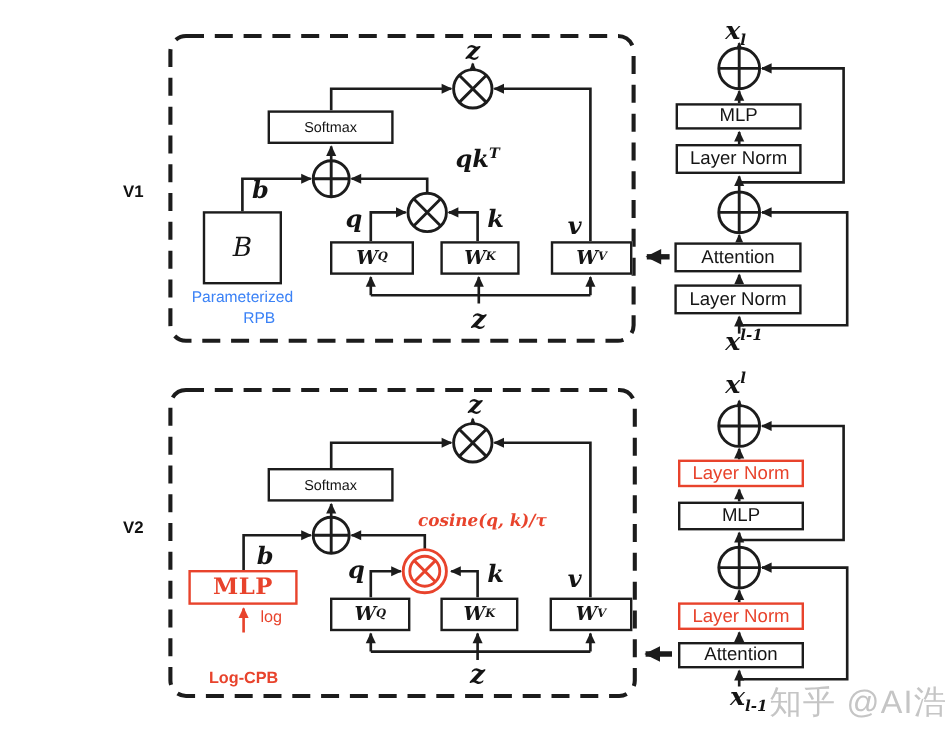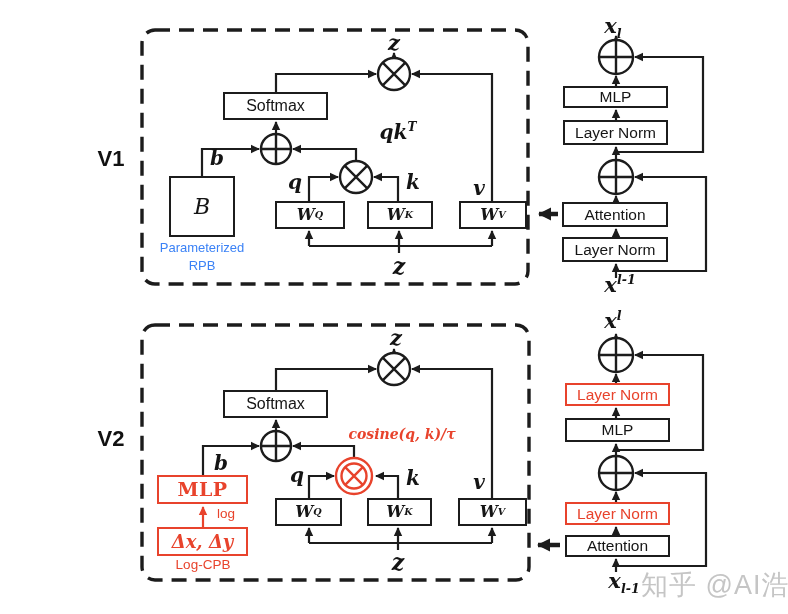--- a/index.html
+++ b/index.html
@@ -2,35 +2,35 @@
 <html><head>
 <meta charset="utf-8">
 <style>
   html,body{margin:0;padding:0;background:#fff;}
   .stage{position:relative;width:788px;height:614px;background:#ffffff;overflow:hidden;
          font-family:"Liberation Sans",sans-serif;}
   svg{position:absolute;left:0;top:0;}
   .box{position:absolute;box-sizing:border-box;background:#ffffff;border:2.2px solid #1c1c1c;
        display:flex;align-items:center;justify-content:center;color:#151515;line-height:1;
        font-family:"Liberation Sans",sans-serif;z-index:2;}
-  .softmax{font-size:16px;}
+  .softmax{font-size:12px;}
   .rcol{font-size:15.5px;}
   .redbox{border-color:#e8432c;color:#e8432c;}
   .wbox{font-family:"DejaVu Serif",serif;font-style:italic;font-weight:700;font-size:16px;}
   .bbox{font-family:"DejaVu Serif",serif;font-style:italic;font-weight:400;font-size:22px;}
   .mlpred{font-family:"DejaVu Serif",serif;font-weight:700;font-size:19px;letter-spacing:.5px;}
   .deltared{font-family:"DejaVu Serif",serif;font-style:italic;font-weight:700;font-size:18px;}
   .mathlbl{position:absolute;transform:translate(-50%,-50%);font-family:"DejaVu Serif",serif;
            font-style:italic;font-weight:700;color:#141414;white-space:nowrap;line-height:1;z-index:2;}
   .msup{font-size:60%;vertical-align:super;line-height:0;}
   .msub{font-size:60%;vertical-align:sub;line-height:0;}
   .cap{position:absolute;transform:translate(-50%,-50%);font-size:13px;color:#3b82f6;
        white-space:nowrap;line-height:1;z-index:2;}
   .redtxt{color:#e8432c;}
-  .vtag{position:absolute;transform:translate(-50%,-50%);font-size:22px;font-weight:700;
+  .vtag{position:absolute;transform:translate(-50%,-50%);font-size:14px;font-weight:700;
         color:#111;z-index:2;}
   .wm{position:absolute;font-size:27px;color:#c5c5c5;white-space:nowrap;z-index:3;letter-spacing:1px;}
 </style>
 </head>
 <body>
 
 <div class="stage">
 
   <svg width="788" height="614" viewBox="0 0 788 614">
     <defs>
@@ -166,21 +166,21 @@
   <div class="mathlbl" style="left:394px;top:42px;font-size:21px;">z</div>
   <div class="box softmax" style="left:223px;top:92px;width:105px;height:28px;">Softmax</div>
   <div class="mathlbl" style="left:362px;top:132px;font-size:20px;margin-left:36px;"><span>qk</span><span class="msup">T</span></div>
   <div class="mathlbl" style="left:217px;top:158px;font-size:20px;">b</div>
   <div class="mathlbl" style="left:295px;top:182px;font-size:20px;">q</div>
   <div class="mathlbl" style="left:413px;top:182px;font-size:20px;">k</div>
   <div class="mathlbl" style="left:479px;top:188px;font-size:20px;">v</div>
 
   <div class="box bbox" style="left:169px;top:176px;width:66px;height:61px;">B</div>
   <div class="cap" style="left:202px;top:247px;">Parameterized</div>
-  <div class="cap" style="left:202px;top:265px;">RPB</div>
+  <div class="cap" style="left:216px;top:265px;">RPB</div>
 
   <div class="box wbox" style="left:275px;top:201px;width:70px;height:28px;">
       <span>W</span>
       <span class="msup">Q</span>
     </div>
   <div class="box wbox" style="left:367px;top:201px;width:66px;height:28px;">
       <span>W</span>
       <span class="msup">K</span>
     </div>
   <div class="box wbox" style="left:459px;top:201px;width:68px;height:28px;">
@@ -194,22 +194,21 @@
   <div class="mathlbl" style="left:396px;top:337px;font-size:21px;">z</div>
   <div class="box softmax" style="left:223px;top:390px;width:105px;height:28px;">Softmax</div>
   <div class="mathlbl redtxt" style="left:402px;top:434px;font-size:14px;">cosine(q, k)/τ</div>
   <div class="mathlbl" style="left:221px;top:463px;font-size:20px;">b</div>
   <div class="mathlbl" style="left:297px;top:475px;font-size:20px;">q</div>
   <div class="mathlbl" style="left:413px;top:478px;font-size:20px;">k</div>
   <div class="mathlbl" style="left:479px;top:482px;font-size:20px;">v</div>
 
   <div class="box redbox mlpred" style="left:157px;top:475px;width:91px;height:29px;">MLP</div>
   <div class="cap redtxt" style="left:226px;top:514px;font-size:13.5px;">log</div>
-  <div class="box redbox deltared" style="left:157px;top:527px;width:91px;height:29px;">Δx, Δy</div>
-  <div class="cap redtxt" style="left:203px;top:565px;font-size:13.5px;">Log-CPB</div>
+  <div class="cap redtxt" style="left:203px;top:565px;font-size:13.5px;font-weight:bold;">Log-CPB</div>
 
   <div class="box wbox" style="left:275px;top:498px;width:67px;height:28px;">
       <span>W</span>
       <span class="msup">Q</span>
     </div>
   <div class="box wbox" style="left:367px;top:498px;width:65px;height:28px;">
       <span>W</span>
       <span class="msup">K</span>
     </div>
   <div class="box wbox" style="left:458px;top:498px;width:69px;height:28px;">

